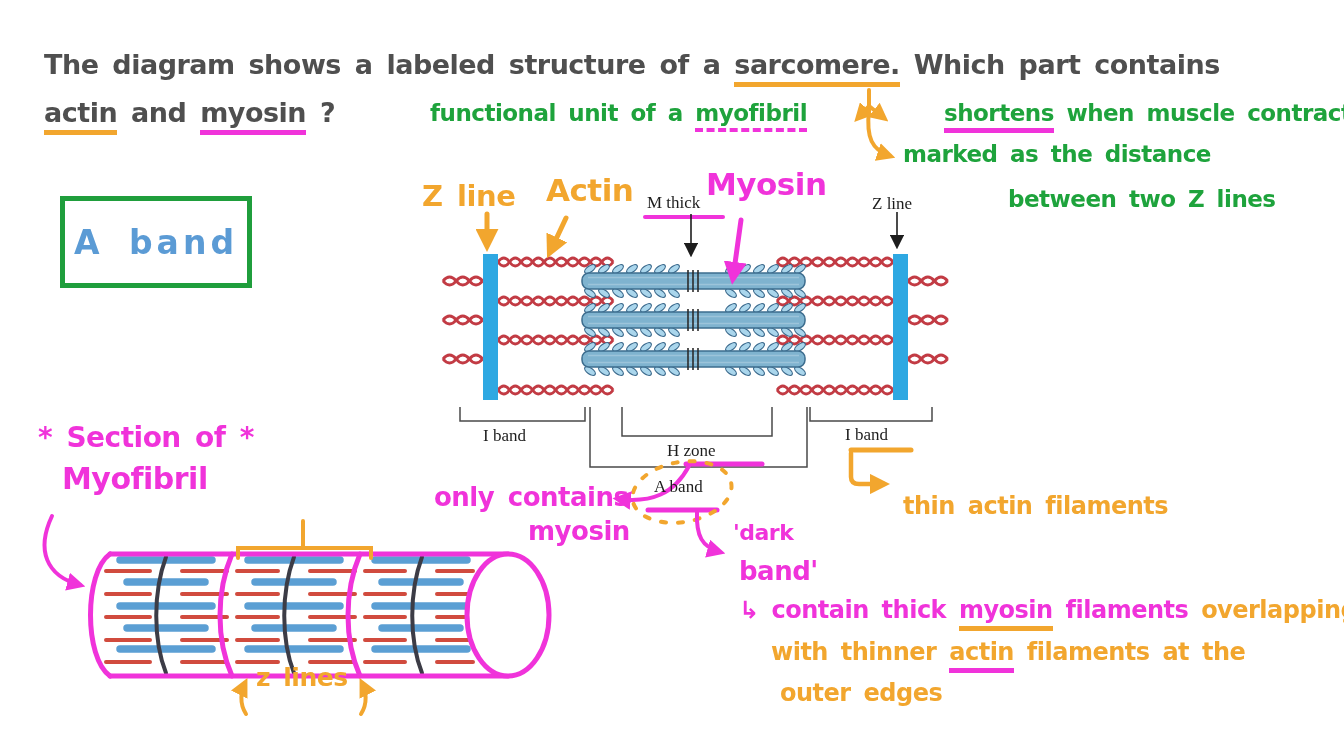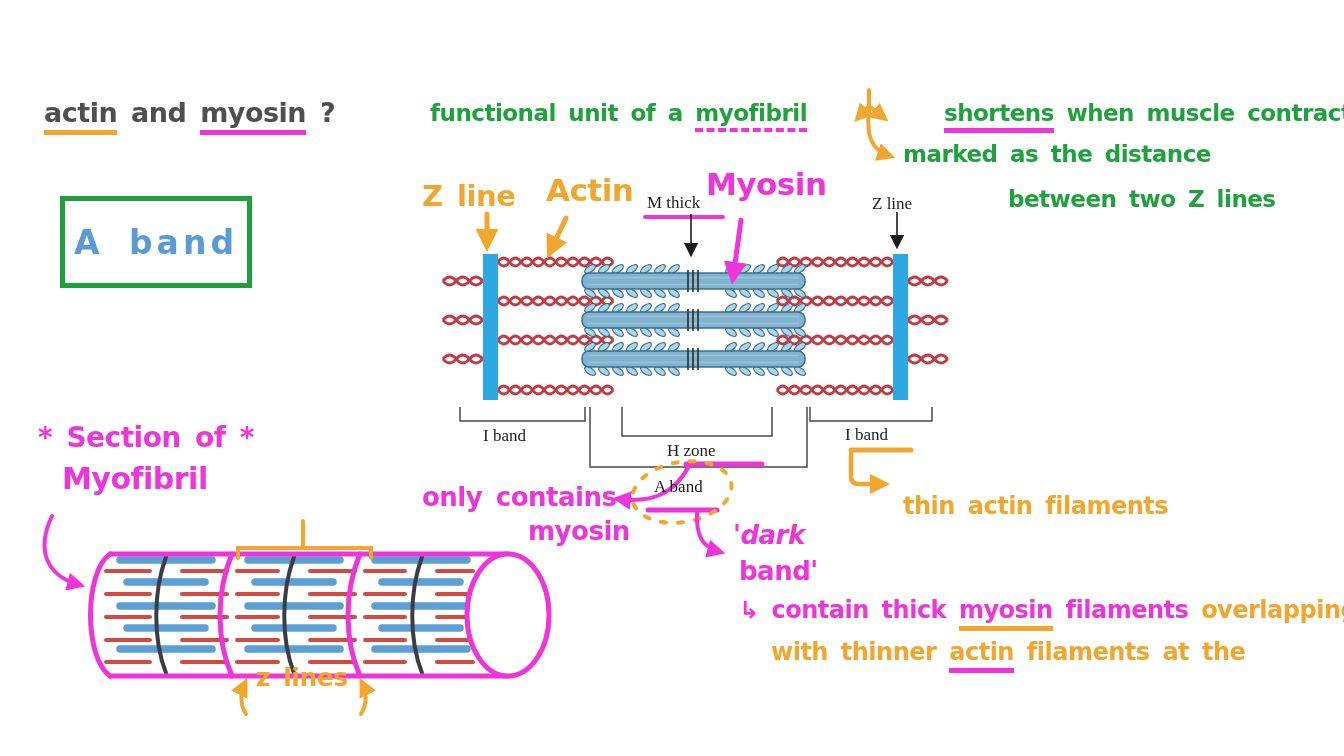--- a/index.html
+++ b/index.html
@@ -172,20 +172,23 @@
     </g>
 
     <g>
       <path class="org" d="M238,558 L238,548 L371,548 L371,558" stroke-width="4"></path>
       <path class="org" d="M303,548 L303,521" stroke-width="4"></path>
       <path class="org" d="M246,714 C239,703 241,691 245,683" stroke-width="4" marker-end="url(#ah-o)"></path>
       <path class="org" d="M361,714 C368,703 366,691 362,683" stroke-width="4" marker-end="url(#ah-o)"></path>
     </g>
   </svg>
 
+  <div class="hw c-gray" style="left:44px;top:50px;font-size:27px;">
+    <span>The diagram shows a labeled structure of a </span><span class="ul-o">sarcomere.</span><span> Which part contains</span>
+  </div>
   <div class="hw c-gray" style="left:44px;top:98px;font-size:27px;">
     <span class="ul-o">actin</span><span> and </span><span class="ul-m">myosin</span><span> ?</span>
   </div>
 
   <div class="hw c-green" style="left:430px;top:101px;font-size:23px;">
     <span>functional unit of a </span><span class="ul-md">myofibril</span>
   </div>
   <div class="hw c-green" style="left:944px;top:101px;font-size:23px;">
     <span class="ul-m">shortens</span><span> when muscle contracts</span>
   </div>
@@ -200,32 +203,33 @@
   <div class="hw c-orange" style="left:546px;top:173px;font-size:31px;">Actin</div>
   <div class="hw c-magenta" style="left:706px;top:167px;font-size:31px;">Myosin</div>
 
   <div class="fig-serif" style="left:647px;top:193px;">M thick</div>
   <div class="fig-serif" style="left:872px;top:194px;">Z line</div>
   <div class="fig-serif" style="left:483px;top:426px;">I band</div>
   <div class="fig-serif" style="left:667px;top:441px;">H zone</div>
   <div class="fig-serif" style="left:654px;top:477px;">A band</div>
   <div class="fig-serif" style="left:845px;top:425px;">I band</div>
 
-  <div class="hw c-magenta" style="left:422px;top:483px;font-size:26px;">only contains</div>
+  <div class="hw c-magenta" style="left:434px;top:483px;font-size:26px;">only contains</div>
   <div class="hw c-magenta" style="left:528px;top:517px;font-size:26px;">myosin</div>
 
-  <div class="hw c-magenta" style="left:733px;top:521px;font-size:26px;font-style:italic;">'dark</div>
+  <div class="hw c-magenta" style="left:733px;top:521px;font-size:22px;">'dark</div>
   <div class="hw c-magenta" style="left:739px;top:557px;font-size:26px;">band'</div>
 
   <div class="hw" style="left:739px;top:597px;font-size:24px;">
     <span class="c-magenta">↳ </span><span class="c-magenta">contain thick </span><span class="c-magenta ul-o">myosin</span><span class="c-magenta"> filaments </span><span class="c-orange">overlapping</span>
   </div>
   <div class="hw c-orange" style="left:771px;top:639px;font-size:24px;">
     <span>with thinner </span><span class="ul-m">actin</span><span> filaments at the</span>
   </div>
+  <div class="hw c-orange" style="left:780px;top:680px;font-size:24px;">outer edges</div>
 
   <div class="hw c-orange" style="left:903px;top:493px;font-size:24px;">
     <span>thin </span><span>actin</span><span> filaments</span>
   </div>
 
   <div class="hw c-magenta" style="left:38px;top:423px;font-size:28px;">* Section of *</div>
   <div class="hw c-magenta" style="left:62px;top:462px;font-size:30px;">Myofibril</div>
   <div class="hw c-orange" style="left:256px;top:664px;font-size:25px;">z lines</div>
 
 </div>

